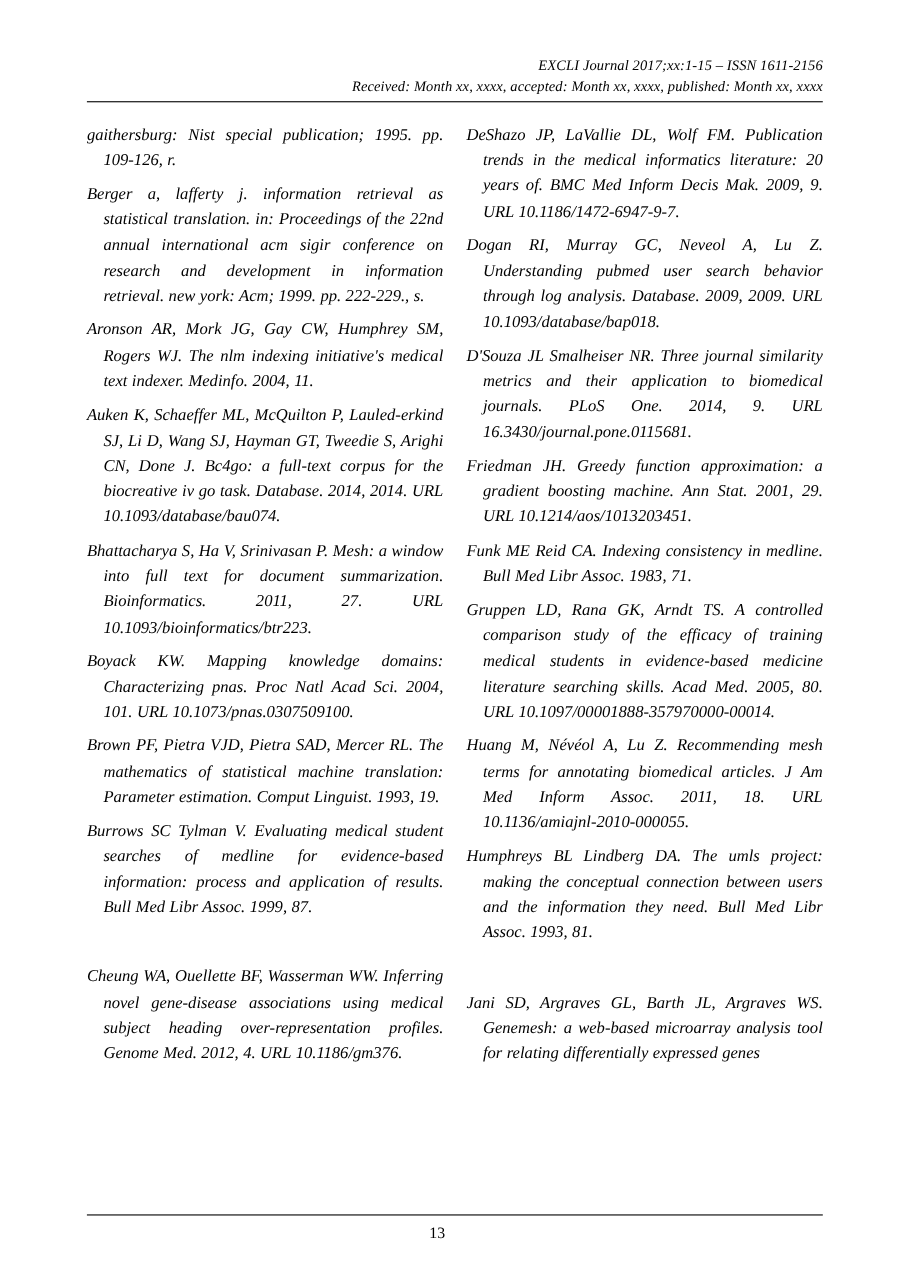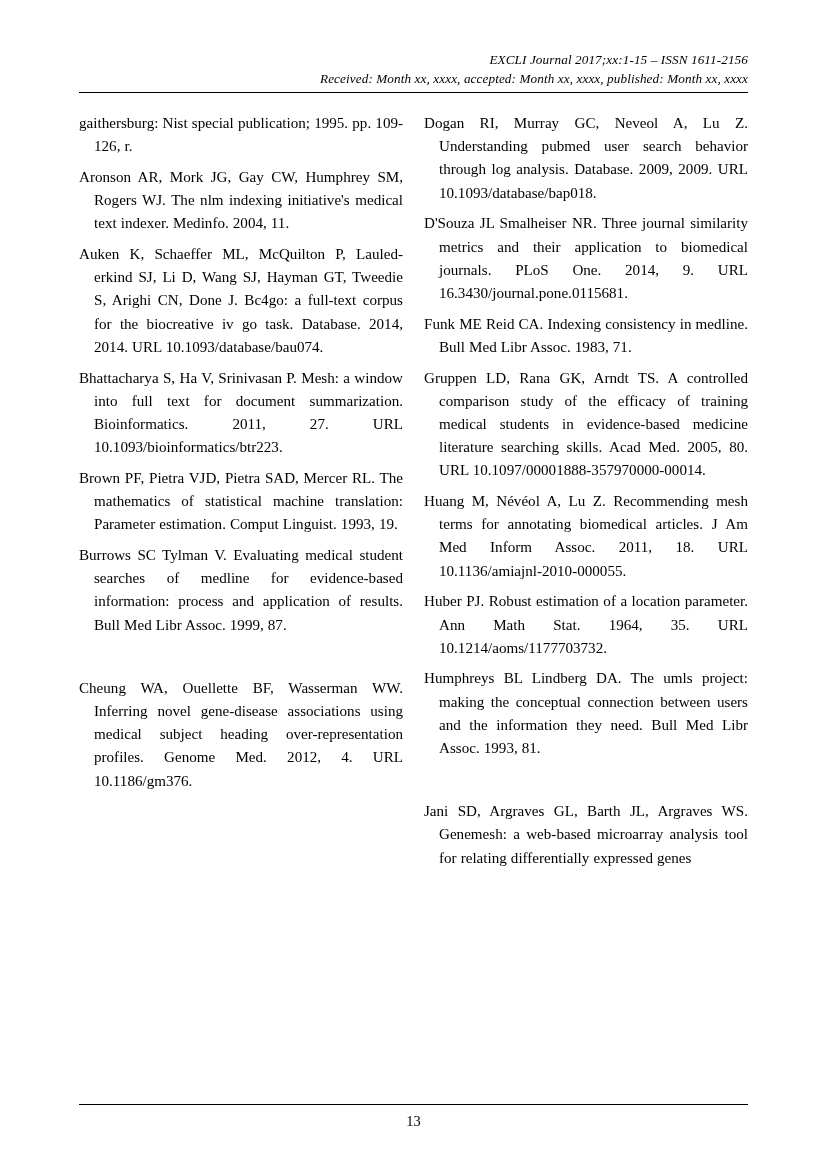--- a/index.html
+++ b/index.html
@@ -48,20 +48,21 @@
 
   
   .columns {
     position: absolute;
     left: 79px;
     top: 112px;
     width: 669px;
     height: 975px;
     display: flex;
     justify-content: space-between;
+    font-style: italic;
   }
   .column {
     width: 324px;
     display: block;
   }
 
   .ref {
     font-size: 15.1px;
     line-height: 23.2px;
     text-align: justify;
@@ -78,21 +79,21 @@
   .rule-bottom {
     position: absolute;
     left: 79px;
     top: 1104px;
     width: 669px;
     height: 0;
     border-top: 1.6px solid #000;
   }
   .folio {
     position: absolute;
-    left: 79px;
+    left: 63px;
     top: 1111px;
     width: 669px;
     text-align: center;
     font-size: 14.4px;
     line-height: 20px;
   }
 </style>
 </head>
 <body>
 
@@ -101,35 +102,38 @@
   <div class="masthead">
     <span class="line">EXCLI Journal 2017;xx:1-15 – ISSN 1611-2156</span>
     <span class="line">Received: Month xx, xxxx, accepted: Month xx, xxxx, published: Month xx, xxxx</span>
   </div>
 
   <div class="rule-top"></div>
 
   <div class="columns">
     <div class="column">
       <p class="ref">gaithersburg: Nist special publication; 1995. pp. 109-126, r.</p>
+      <p class="ref">Berger a, lafferty j. information retrieval as statistical translation. in: Proceedings of the 22nd annual international acm sigir conference on research and development in information retrieval. new york: Acm; 1999. pp. 222-229., s.</p>
       <p class="ref">Aronson AR, Mork JG, Gay CW, Humphrey SM, Rogers WJ. The nlm indexing initiative's medical text indexer. Medinfo. 2004, 11.</p>
       <p class="ref">Auken K, Schaeffer ML, McQuilton P, Lauled-erkind SJ, Li D, Wang SJ, Hayman GT, Tweedie S, Arighi CN, Done J. Bc4go: a full-text corpus for the biocreative iv go task. Database. 2014, 2014. URL 10.1093/database/bau074.</p>
       <p class="ref">Bhattacharya S, Ha V, Srinivasan P. Mesh: a window into full text for document summarization. Bioinformatics. 2011, 27. URL 10.1093/bioinformatics/btr223.</p>
+      <p class="ref">Boyack KW. Mapping knowledge domains: Characterizing pnas. Proc Natl Acad Sci. 2004, 101. URL 10.1073/pnas.0307509100.</p>
       <p class="ref">Brown PF, Pietra VJD, Pietra SAD, Mercer RL. The mathematics of statistical machine translation: Parameter estimation. Comput Linguist. 1993, 19.</p>
       <p class="ref">Burrows SC Tylman V. Evaluating medical student searches of medline for evidence-based information: process and application of results. Bull Med Libr Assoc. 1999, 87.</p>
       <p class="ref">Cheung WA, Ouellette BF, Wasserman WW. Inferring novel gene-disease associations using medical subject heading over-representation profiles. Genome Med. 2012, 4. URL 10.1186/gm376.</p>
     </div>
 
     <div class="column">
+      <p class="ref">DeShazo JP, LaVallie DL, Wolf FM. Publication trends in the medical informatics literature: 20 years of. BMC Med Inform Decis Mak. 2009, 9. URL 10.1186/1472-6947-9-7.</p>
       <p class="ref">Dogan RI, Murray GC, Neveol A, Lu Z. Understanding pubmed user search behavior through log analysis. Database. 2009, 2009. URL 10.1093/database/bap018.</p>
       <p class="ref">D'Souza JL Smalheiser NR. Three journal similarity metrics and their application to biomedical journals. PLoS One. 2014, 9. URL 16.3430/journal.pone.0115681.</p>
+      <p class="ref">Friedman JH. Greedy function approximation: a gradient boosting machine. Ann Stat. 2001, 29. URL 10.1214/aos/1013203451.</p>
       <p class="ref">Funk ME Reid CA. Indexing consistency in medline. Bull Med Libr Assoc. 1983, 71.</p>
       <p class="ref">Gruppen LD, Rana GK, Arndt TS. A controlled comparison study of the efficacy of training medical students in evidence-based medicine literature searching skills. Acad Med. 2005, 80. URL 10.1097/00001888-357970000-00014.</p>
       <p class="ref">Huang M, Névéol A, Lu Z. Recommending mesh terms for annotating biomedical articles. J Am Med Inform Assoc. 2011, 18. URL 10.1136/amiajnl-2010-000055.</p>
-      <p class="ref">Huber PJ. Robust estimation of a location parameter. Ann Math Stat. 1964, 35. URL 10.1214/aoms/1177703732.</p>
       <p class="ref">Humphreys BL Lindberg DA. The umls project: making the conceptual connection between users and the information they need. Bull Med Libr Assoc. 1993, 81.</p>
       <p class="ref">Jani SD, Argraves GL, Barth JL, Argraves WS. Genemesh: a web-based microarray analysis tool for relating differentially expressed genes</p>
     </div>
   </div>
 
   <div class="rule-bottom"></div>
   <div class="folio">13</div>
 
 </div>
 

